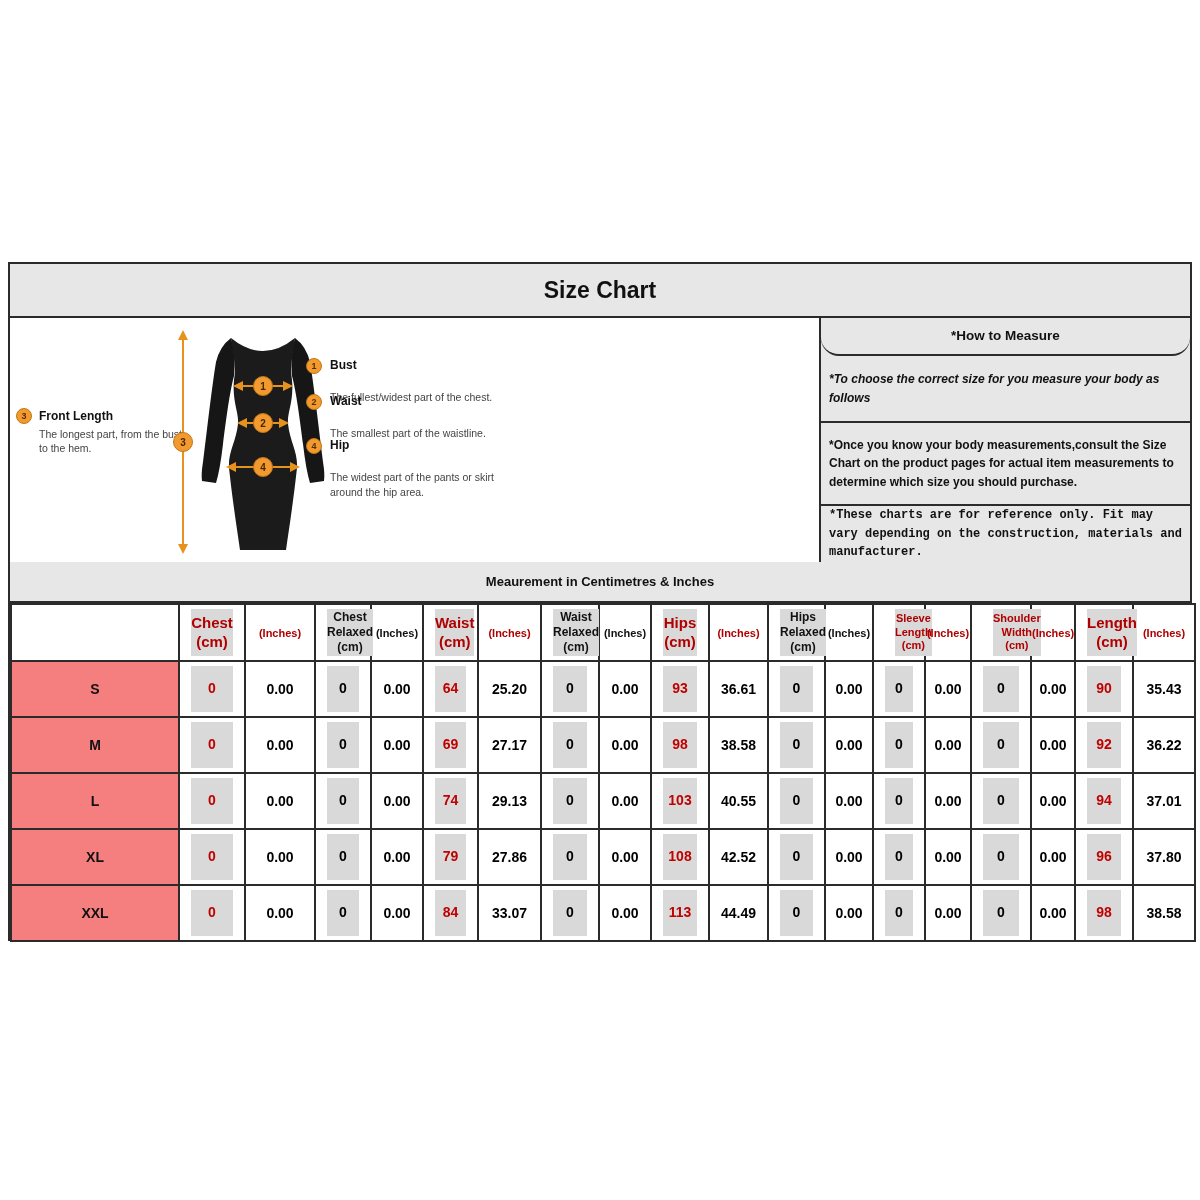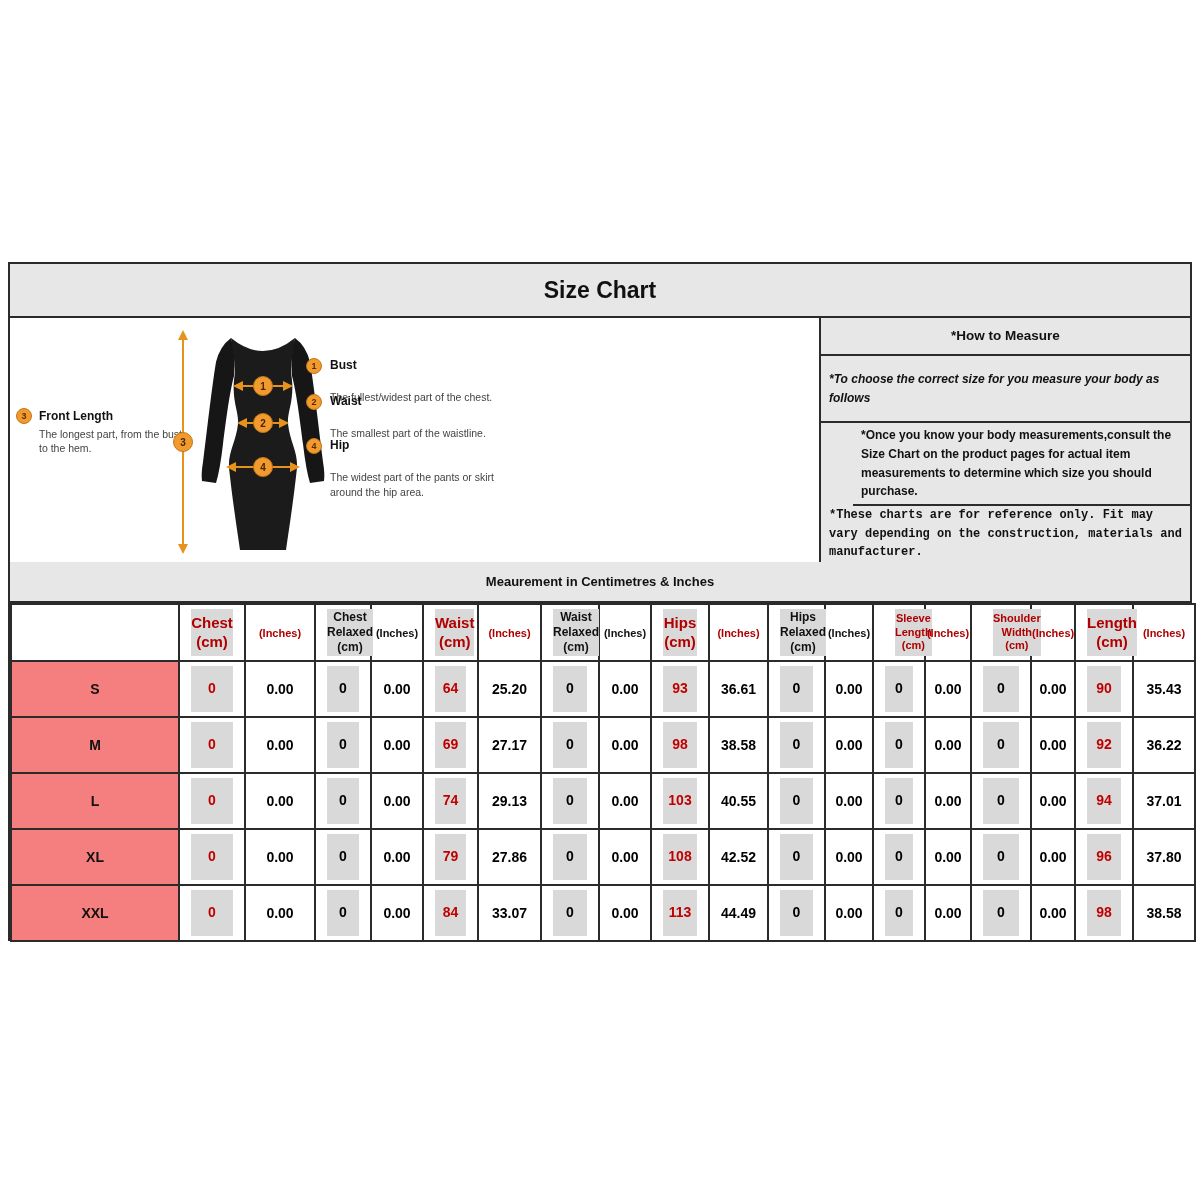--- a/index.html
+++ b/index.html
@@ -12,23 +12,23 @@
                display:flex; align-items:center; justify-content:center;
                font-size:23px; font-weight:700; color:#111; }
   
   .mid { display:flex; height:244px; }
   .diagram { position:relative; flex:1 1 auto; background:#fff; }
   .howto { width:371px; background:#e7e7e7; border-left:2px solid #2b2b2b;
            display:flex; flex-direction:column; }
   .howto-row { border-bottom:2px solid #2b2b2b; font-weight:700; color:#111;
                font-size:12px; line-height:1.55; padding:4px 8px;
                display:flex; align-items:center; }
-  .howto-row.hdr { height:38px; justify-content:center; font-size:13.5px; flex:none; }
+  .howto-row.hdr { height:38px; justify-content:center; font-size:13.5px; flex:none;border-radius:18px; }
   .howto-row.p1 { height:67px; flex:none;font-style:italic; }
-  .howto-row.p2 { height:83px; flex:none;margin-left:32px; }
+  .howto-row.p2 { height:83px; flex:none; }
   .howto-row.p3 { height:54px; flex:none; border-bottom:none; flex:1;font-family:Liberation Mono, monospace; }
   
   .badge { width:16px; height:16px; border-radius:50%; background:#f09a30;
            border:1px solid #c57713; color:#5a2d00; font-size:9px; font-weight:700;
            display:inline-flex; align-items:center; justify-content:center; flex:none; }
   .front-length { position:absolute; left:6px; top:90px; width:168px; font-size:11px; }
   .front-length .fl-head { display:flex; align-items:center; gap:7px; font-weight:700; color:#111; font-size:12px; }
   .front-length .fl-desc { margin-top:3px; padding-left:23px; color:#444; font-size:10.5px; line-height:1.35; }
   .dress-wrap { position:absolute; left:158px; top:6px; width:190px; height:235px; }
   .ann-list { position:absolute; left:296px; top:40px; width:210px; }

